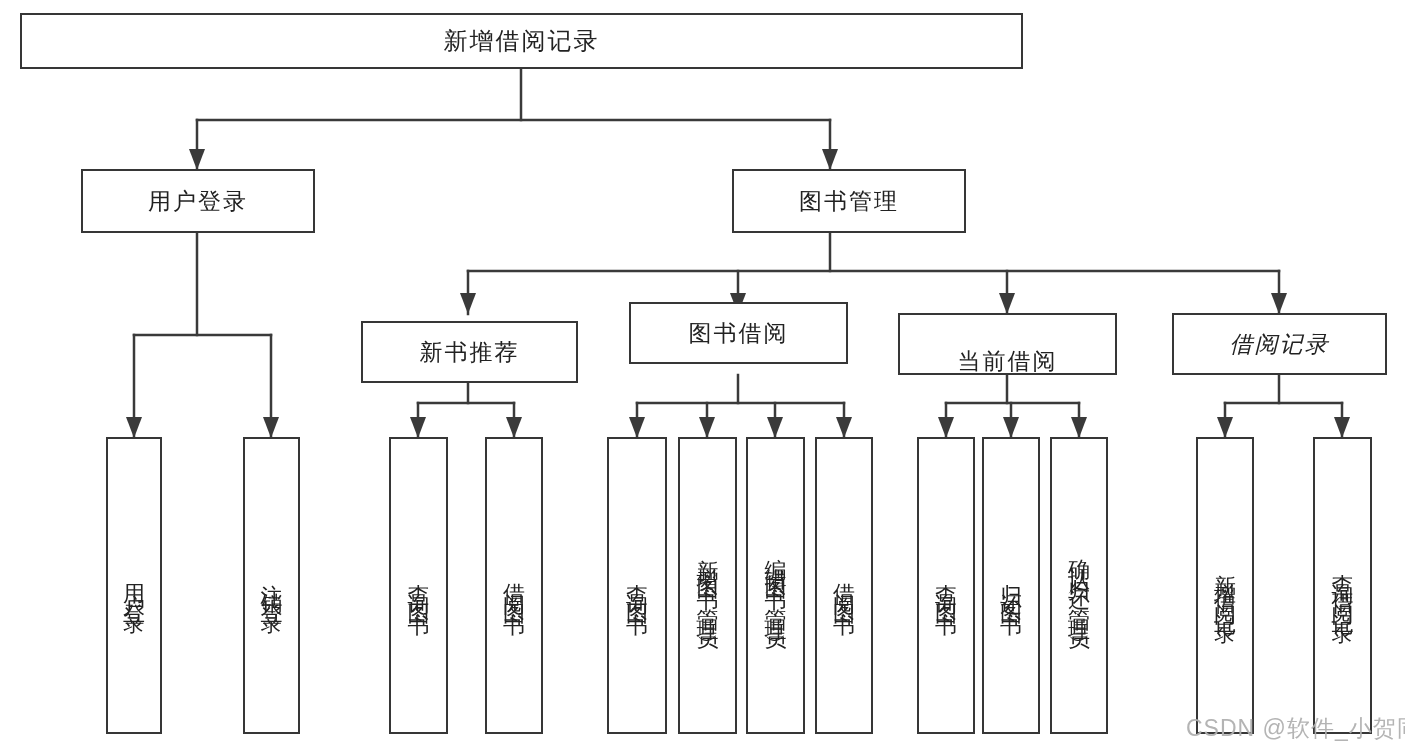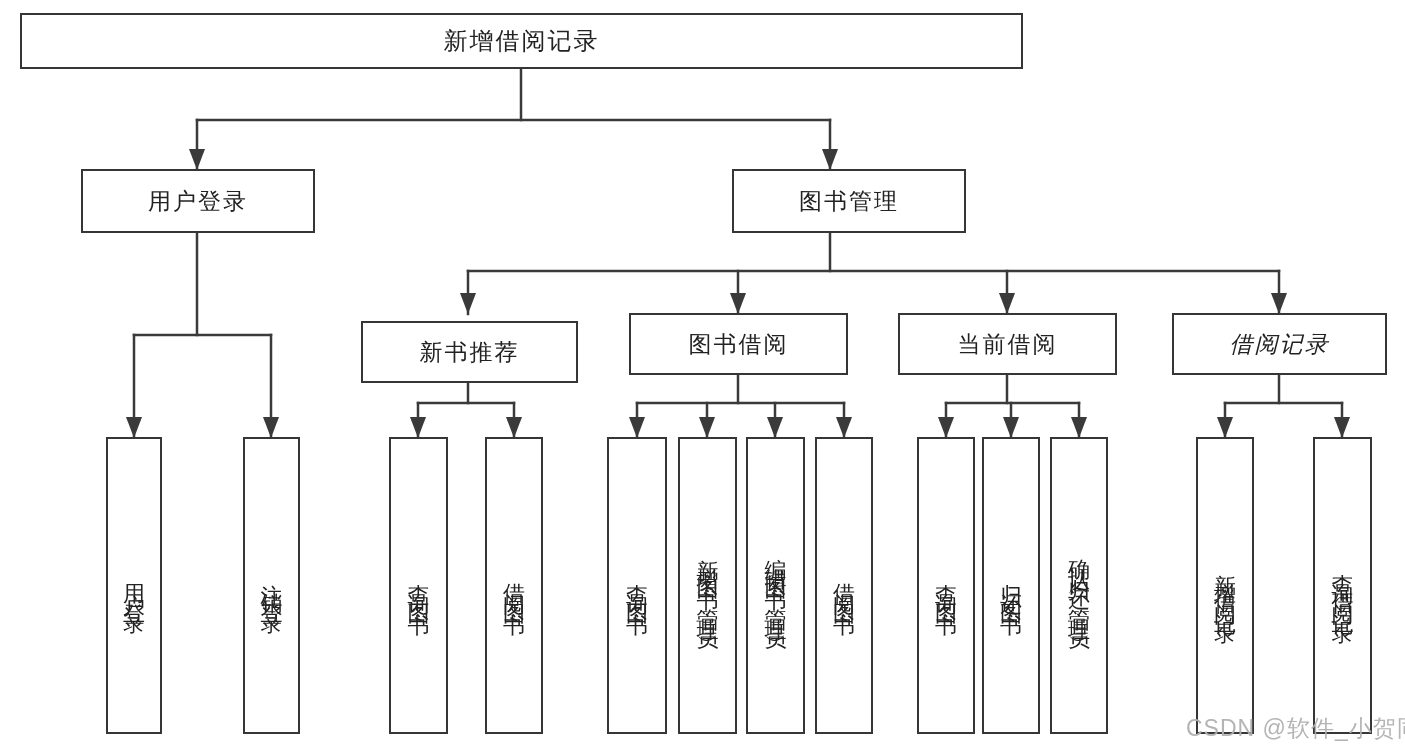--- a/index.html
+++ b/index.html
@@ -122,24 +122,24 @@
   <div class="node" style="left:81px; top:169px; width:234px; height:64px;">
     <span class="hlabel">用户登录</span>
   </div>
   <div class="node" style="left:712px; top:169px; width:234px; height:64px;margin-left:20px;">
     <span class="hlabel">图书管理</span>
   </div>
 
   <div class="node" style="left:361px; top:321px; width:217px; height:62px;">
     <span class="hlabel">新书推荐</span>
   </div>
-  <div class="node" style="left:629px; top:313px; width:219px; height:62px;">
+  <div class="node" style="left:629px; top:302px; width:219px; height:62px;">
     <span class="hlabel">图书借阅</span>
   </div>
-  <div class="node" style="left:898px; top:313px; width:219px; height:62px;">
+  <div class="node" style="left:898px; top:313px; width:219px; height:62px;align-items:flex-end;">
     <span class="hlabel">当前借阅</span>
   </div>
   <div class="node" style="left:1172px; top:313px; width:215px; height:62px;font-style:italic;">
     <span class="hlabel">借阅记录</span>
   </div>
 
   <div class="node leaf" style="left:106px; top:437px; width:56px; height:297px;">
     <span class="vlabel">用户登录</span>
   </div>
   <div class="node leaf" style="left:243px; top:437px; width:57px; height:297px;">

